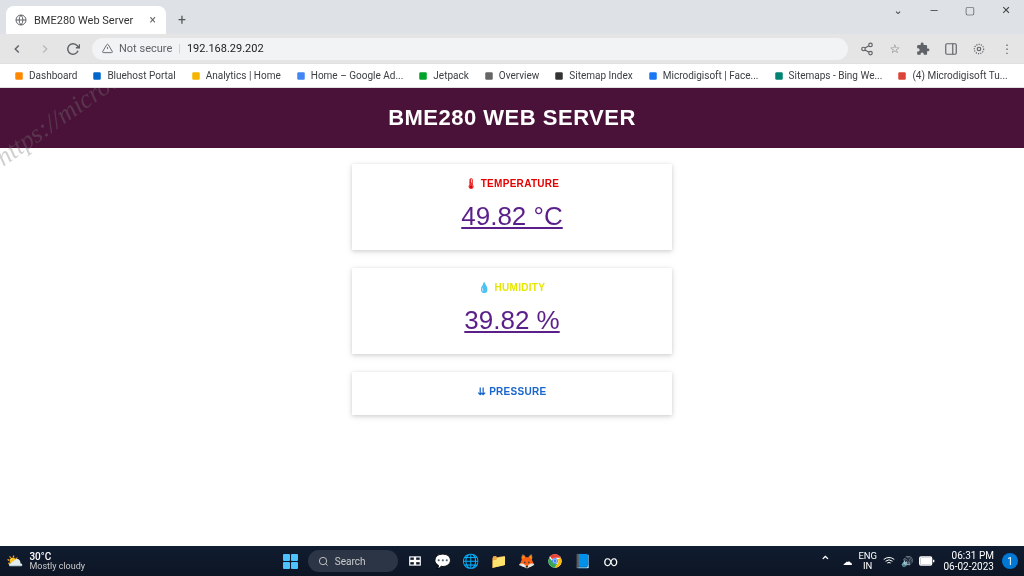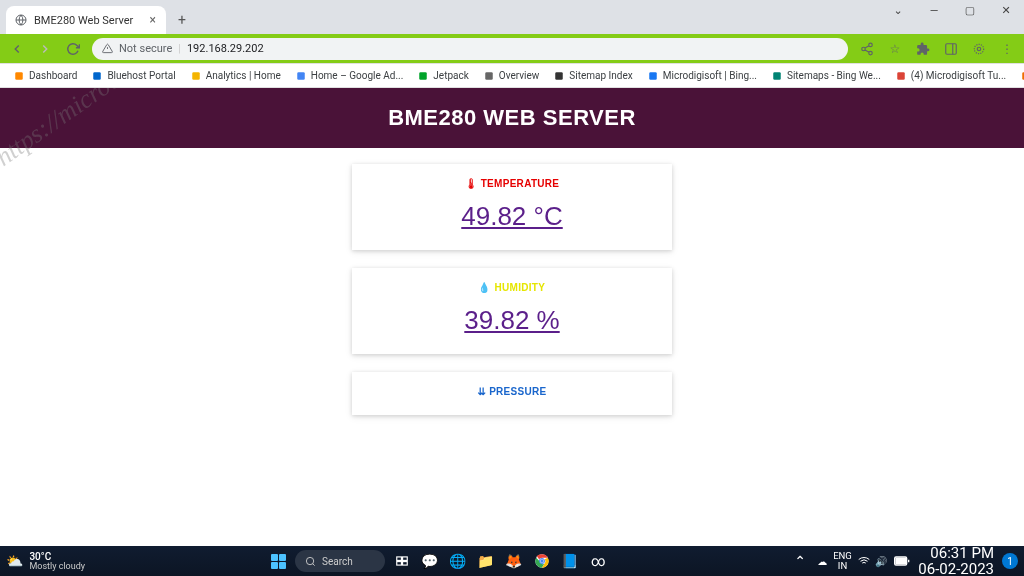--- a/index.html
+++ b/index.html
@@ -50,21 +50,21 @@
       cursor: pointer;
     }
     .win-controls {
       position: absolute; right: 6px; top: 4px;
       display: flex; gap: 12px; font-size: 11px; color: #444;
     }
     .win-controls span { width: 24px; text-align: center; cursor: pointer; }
     
     .addressbar {
       height: 30px;
-      background: #84cc16;
+      background: #e5e5e5;
       display: flex;
       align-items: center;
       padding: 0 8px;
       gap: 10px;
       border-bottom: 1px solid #e0e0e0;
     }
     .nav-icon { width: 18px; height: 18px; display:flex; align-items:center; justify-content:center; color:#5f6368; font-size:14px; cursor:pointer;}
     .nav-icon.disabled { color:#bbb; }
     .url-box {
       flex: 1;
@@ -173,21 +173,21 @@
       background:#2b3545; border-radius:14px;
       height:22px; display:flex; align-items:center; padding:0 10px; gap:6px;
       font-size:10px; color:#ccc; min-width:90px; cursor:pointer;
     }
     .tb-icon {
       width:22px; height:22px; display:flex; align-items:center; justify-content:center;
       font-size:14px; cursor:pointer; border-radius:3px;
     }
     .tb-right { display:flex; align-items:center; gap:8px; }
     .tray { display:flex; align-items:center; gap:6px; font-size:10px;}
-    .datetime { text-align:right; line-height:1.1; font-size:15px;}
+    .datetime { text-align:right; line-height:1.1; font-size:10px;}
     .lang { text-align:center; line-height:1.1; font-size:9.5px;}
     .notif-badge { background:#0078d4; border-radius:50%; width:16px; height:16px; display:flex; align-items:center; justify-content:center; font-size:10px;}
     
     svg { display:block; }
   </style>
 </head>
 <body>
 
 <div class="titlebar">
   <div class="tab">
@@ -320,21 +320,21 @@
         </svg>
       </span>
       <span>Sitemap Index</span>
     </div>
     <div class="bm">
       <span class="bm-ico">
         <svg width="10" height="10" viewBox="0 0 24 24">
           <rect x="3" y="3" width="18" height="18" rx="3" fill="#1877f2"></rect>
         </svg>
       </span>
-      <span>Microdigisoft | Bing...</span>
+      <span>Microdigisoft | Face...</span>
     </div>
     <div class="bm">
       <span class="bm-ico">
         <svg width="10" height="10" viewBox="0 0 24 24">
           <rect x="3" y="3" width="18" height="18" rx="3" fill="#008373"></rect>
         </svg>
       </span>
       <span>Sitemaps - Bing We...</span>
     </div>
     <div class="bm">

